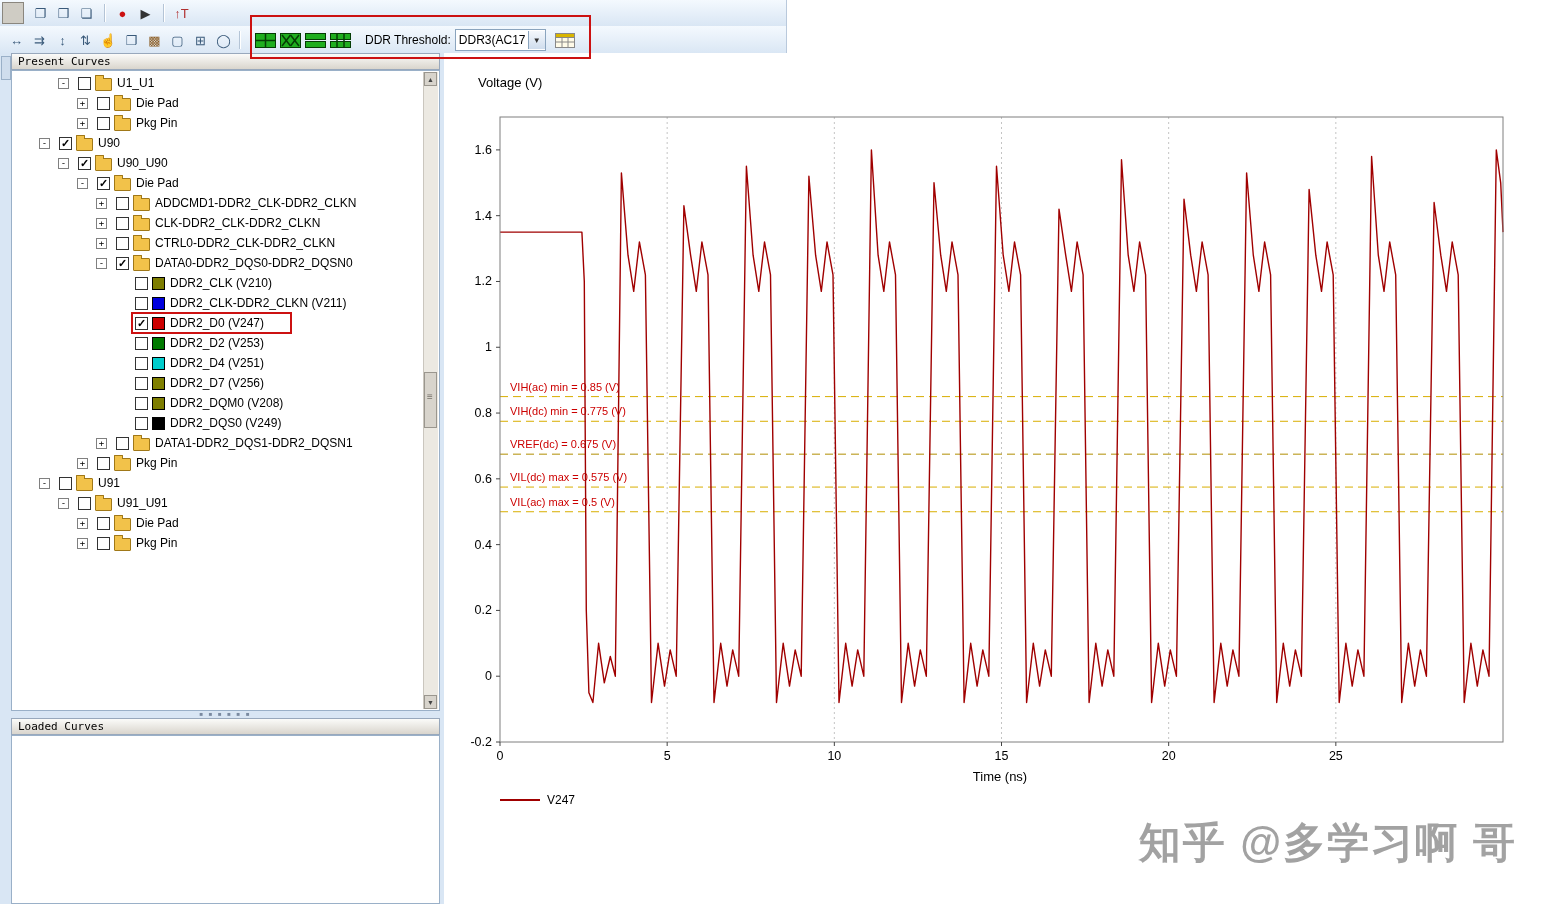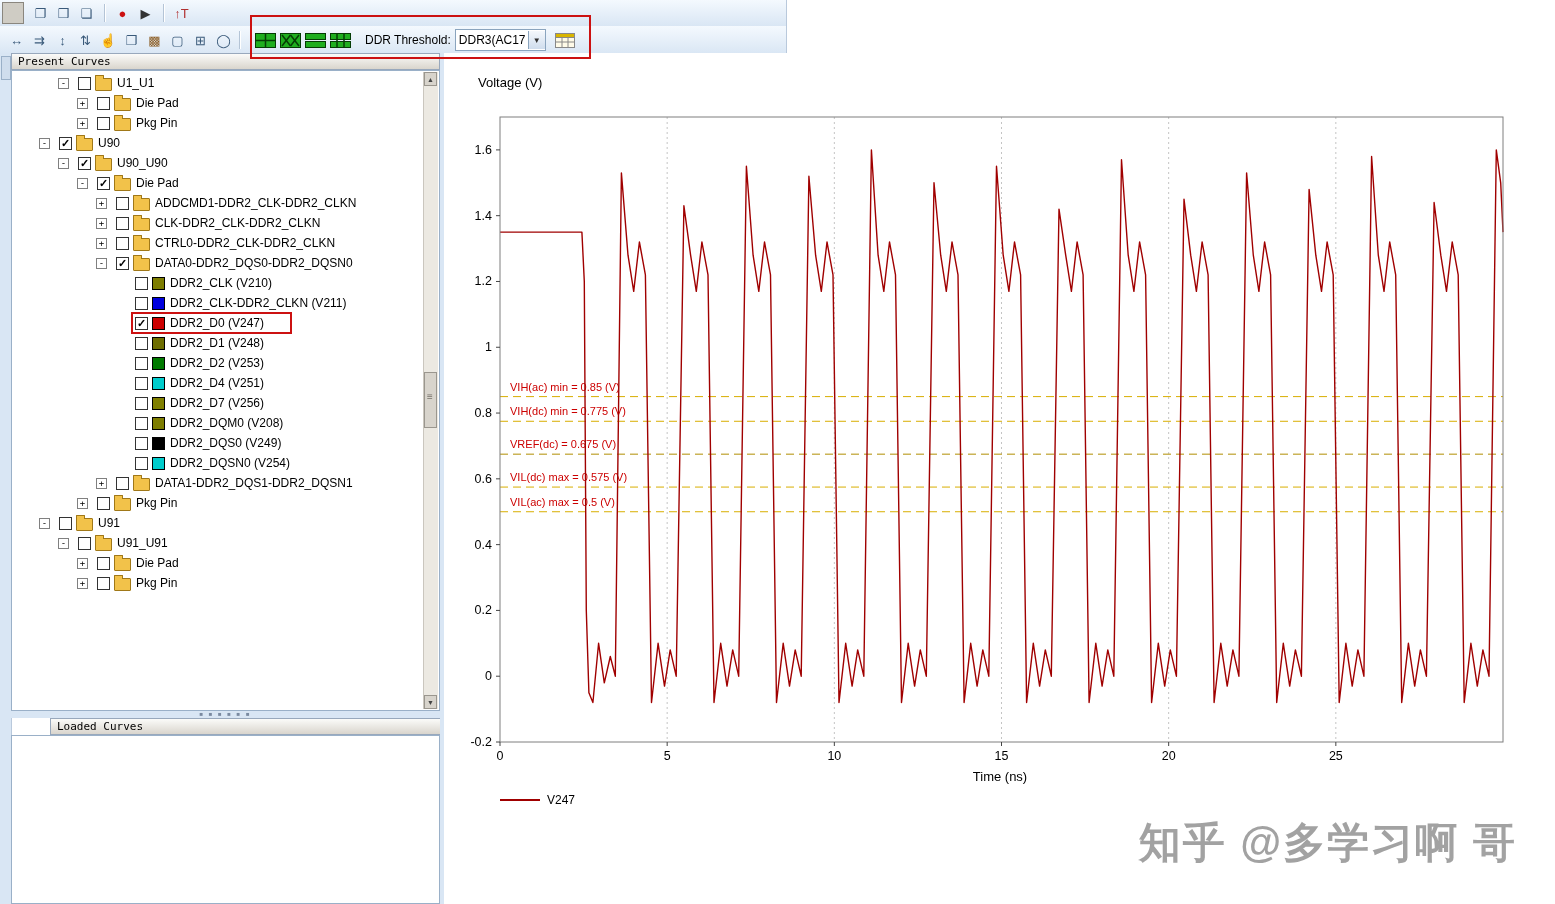--- a/index.html
+++ b/index.html
@@ -37,21 +37,21 @@
   #anno-toolbar{left:250px;top:15px;width:337px;height:40px;}
   
   #left-strip{position:absolute;left:0;top:53px;width:11px;height:851px;background:#d9e6f4;border-right:1px solid #b9c9dc;}
   #left-strip .mini{position:absolute;left:1px;top:3px;width:8px;height:22px;background:#cfdded;border:1px solid #9ab0c8;}
   .phead{
     position:absolute;left:11px;width:429px;height:17px;box-sizing:border-box;
     background:linear-gradient(#fbfbf9,#d9d5cd);border:1px solid #98a8bc;
     font-family:"DejaVu Sans Mono",monospace;font-size:11px;line-height:15px;padding:0 6px;
   }
   #present-head{top:53px;}
-  #loaded-head{top:718px;margin-left:39px;}
+  #loaded-head{top:718px;}
   #tree-panel{
     position:absolute;left:11px;top:70px;width:429px;height:641px;box-sizing:border-box;
     background:#fff;border:1px solid #9ab0c8;overflow:hidden;
   }
   #loaded-panel{
     position:absolute;left:11px;top:735px;width:429px;height:169px;box-sizing:border-box;
     background:#fff;border:1px solid #9ab0c8;
   }
   #hsplit{
     position:absolute;left:11px;top:711px;width:429px;height:7px;background:#d9e6f4;
@@ -301,29 +301,20 @@
           <span class="tcheck">✓</span>
           <span class="tswatch" style="background: rgb(204, 0, 0);"></span>
           <span class="tlabel">DDR2_D0 (V247)</span>
         </span>
       </div>
       <div class="trow">
         <span class="tpad" style="width: 102px;"></span>
         <span class="texp empty"></span>
         <span class="tcontent">
           <span class="tcheck"></span>
-          <span class="tswatch" style="background: rgb(110, 110, 0);"></span>
-          <span class="tlabel">DDR2_D1 (V248)</span>
-        </span>
-      </div>
-      <div class="trow">
-        <span class="tpad" style="width: 102px;"></span>
-        <span class="texp empty"></span>
-        <span class="tcontent">
-          <span class="tcheck"></span>
           <span class="tswatch" style="background: rgb(0, 122, 0);"></span>
           <span class="tlabel">DDR2_D2 (V253)</span>
         </span>
       </div>
       <div class="trow">
         <span class="tpad" style="width: 102px;"></span>
         <span class="texp empty"></span>
         <span class="tcontent">
           <span class="tcheck"></span>
           <span class="tswatch" style="background: rgb(0, 204, 204);"></span>
@@ -348,29 +339,20 @@
           <span class="tlabel">DDR2_DQM0 (V208)</span>
         </span>
       </div>
       <div class="trow">
         <span class="tpad" style="width: 102px;"></span>
         <span class="texp empty"></span>
         <span class="tcontent">
           <span class="tcheck"></span>
           <span class="tswatch" style="background: rgb(0, 0, 0);"></span>
           <span class="tlabel">DDR2_DQS0 (V249)</span>
-        </span>
-      </div>
-      <div class="trow">
-        <span class="tpad" style="width: 102px;"></span>
-        <span class="texp empty"></span>
-        <span class="tcontent">
-          <span class="tcheck"></span>
-          <span class="tswatch" style="background: rgb(0, 204, 204);"></span>
-          <span class="tlabel">DDR2_DQSN0 (V254)</span>
         </span>
       </div>
       <div class="trow">
         <span class="tpad" style="width: 83px;"></span>
         <span class="texp">+</span>
         <span class="tcontent">
           <span class="tcheck"></span>
           <span class="tfolder"></span>
           <span class="tlabel">DATA1-DDR2_DQS1-DDR2_DQSN1</span>
         </span>

